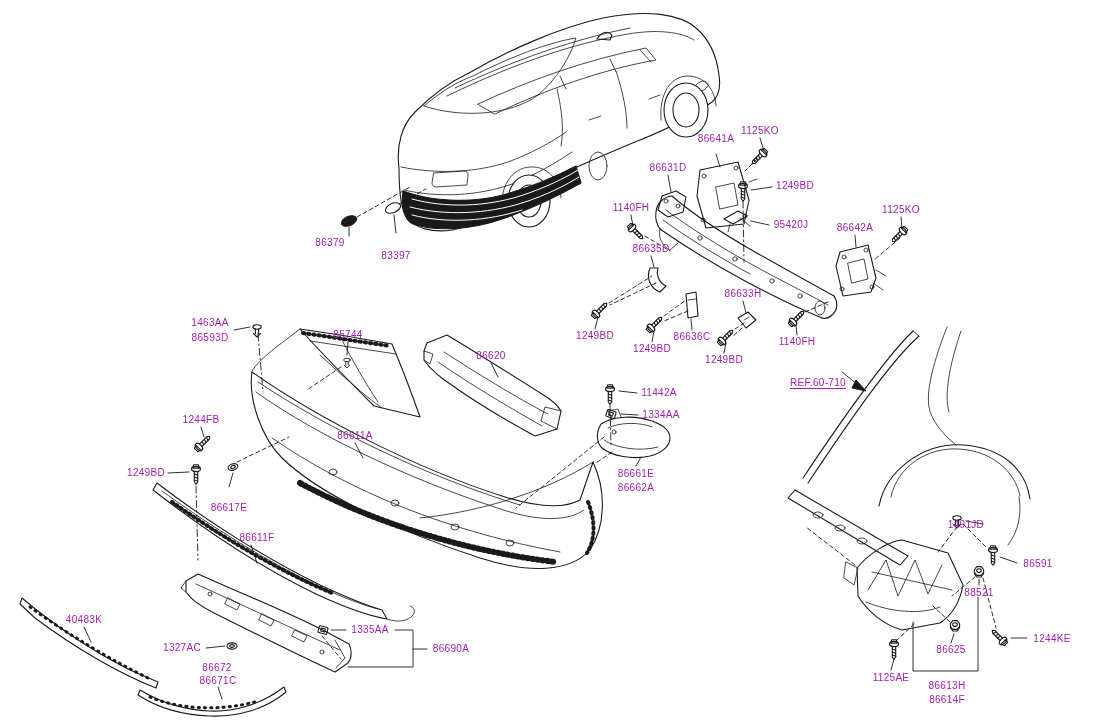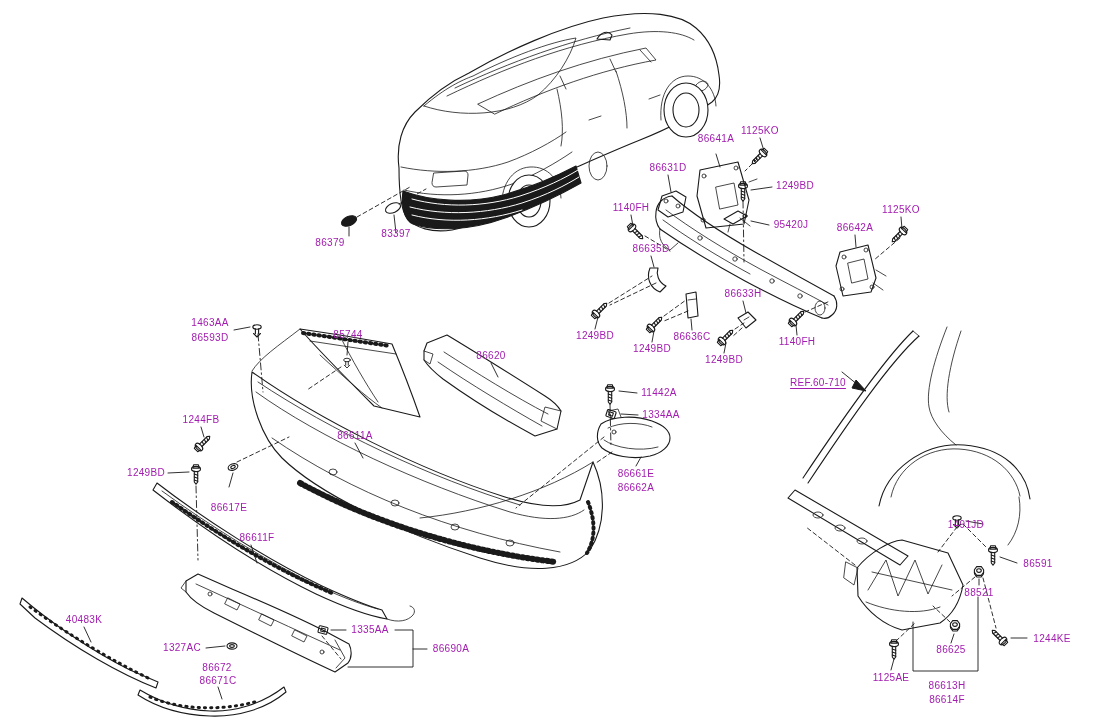--- a/index.html
+++ b/index.html
@@ -318,21 +318,21 @@
     <path class="dash" d="M 604,437 L 516,508 M 612,452 L 596,463"></path>
     <path class="dash" d="M 322,636 L 341,659"></path>
     <path class="dash" d="M 957,527 L 938,552 M 963,524 L 987,548 M 975,577 L 952,596
                          M 983,578 L 996,628 M 950,622 L 933,606 M 896,641 L 915,623
                          M 855,565 L 806,527"></path>
   </g>
 </svg>
 
 <div id="label-layer">
       <div class="part-label" style="left: 330px; top: 243px; text-align: right;">86379</div>
-      <div class="part-label" style="left: 396px; top: 234px;">83397</div>
+      <div class="part-label" style="left: 396px; top: 256px;">83397</div>
       <div class="part-label" style="left: 760px; top: 131px;">1125KO</div>
       <div class="part-label" style="left: 716px; top: 139px;">86641A</div>
       <div class="part-label" style="left: 668px; top: 168px;">86631D</div>
       <div class="part-label" style="left: 795px; top: 186px;">1249BD</div>
       <div class="part-label" style="left: 631px; top: 208px;">1140FH</div>
       <div class="part-label" style="left: 791px; top: 225px;">95420J</div>
       <div class="part-label" style="left: 855px; top: 228px;">86642A</div>
       <div class="part-label" style="left: 901px; top: 210px;">1125KO</div>
       <div class="part-label" style="left: 651px; top: 249px;">86635D</div>
       <div class="part-label" style="left: 743px; top: 294px;">86633H</div>

